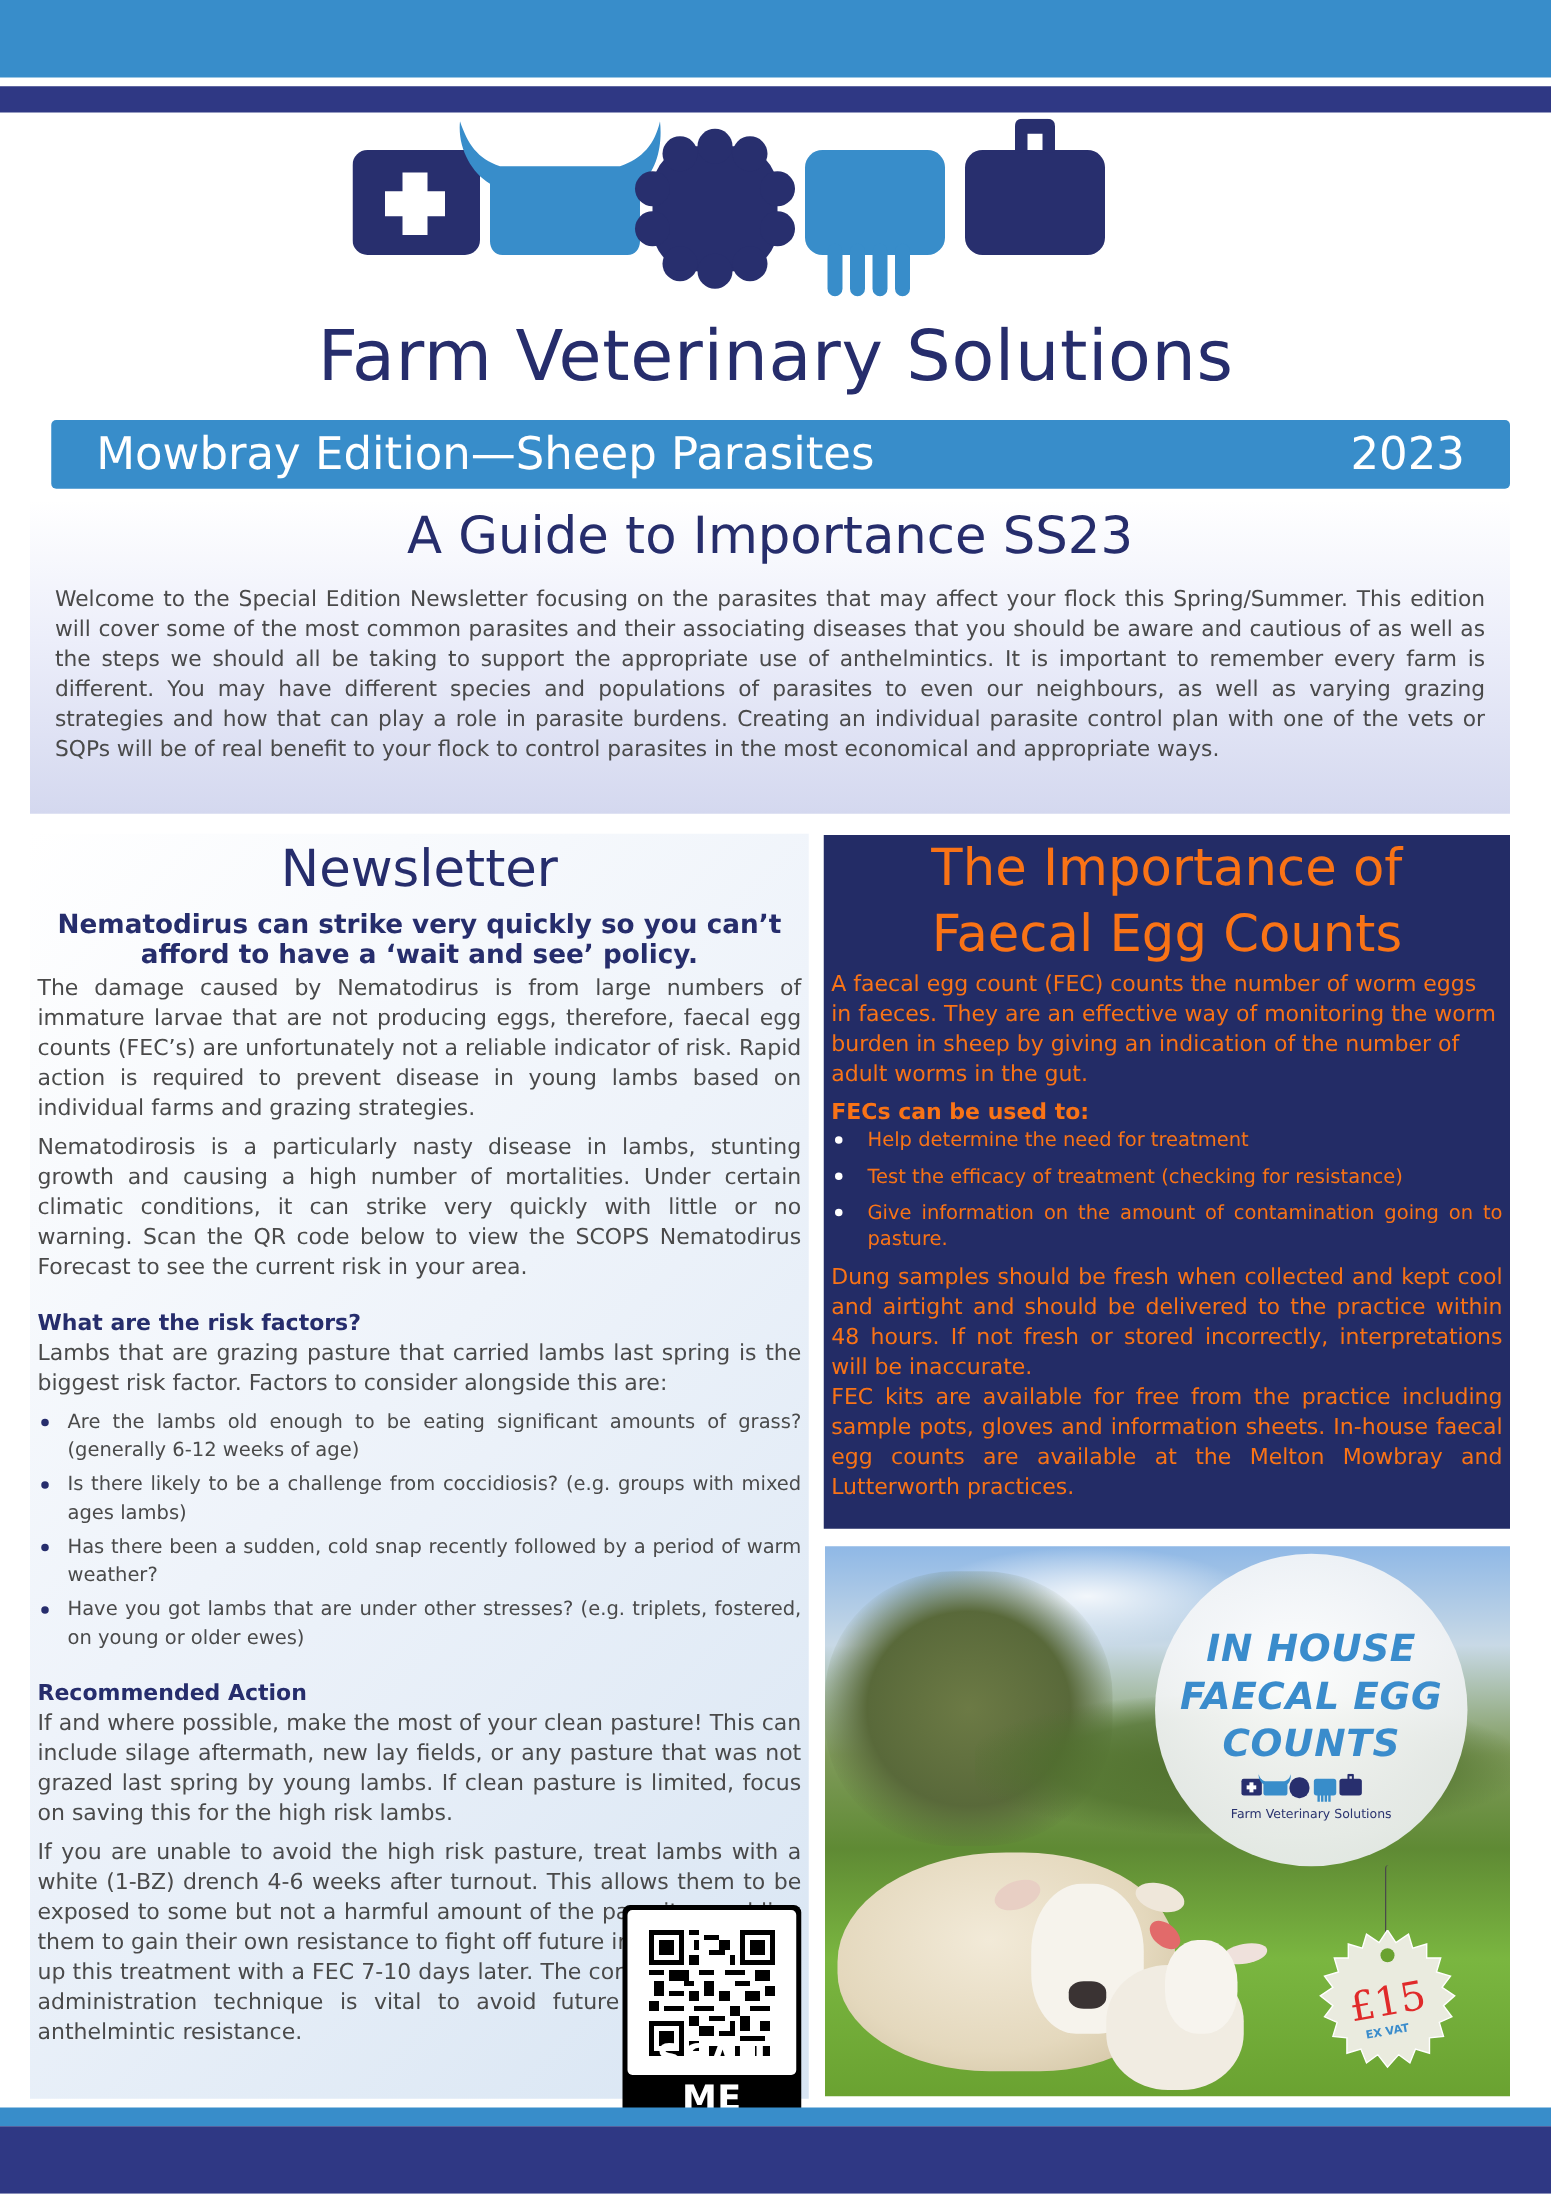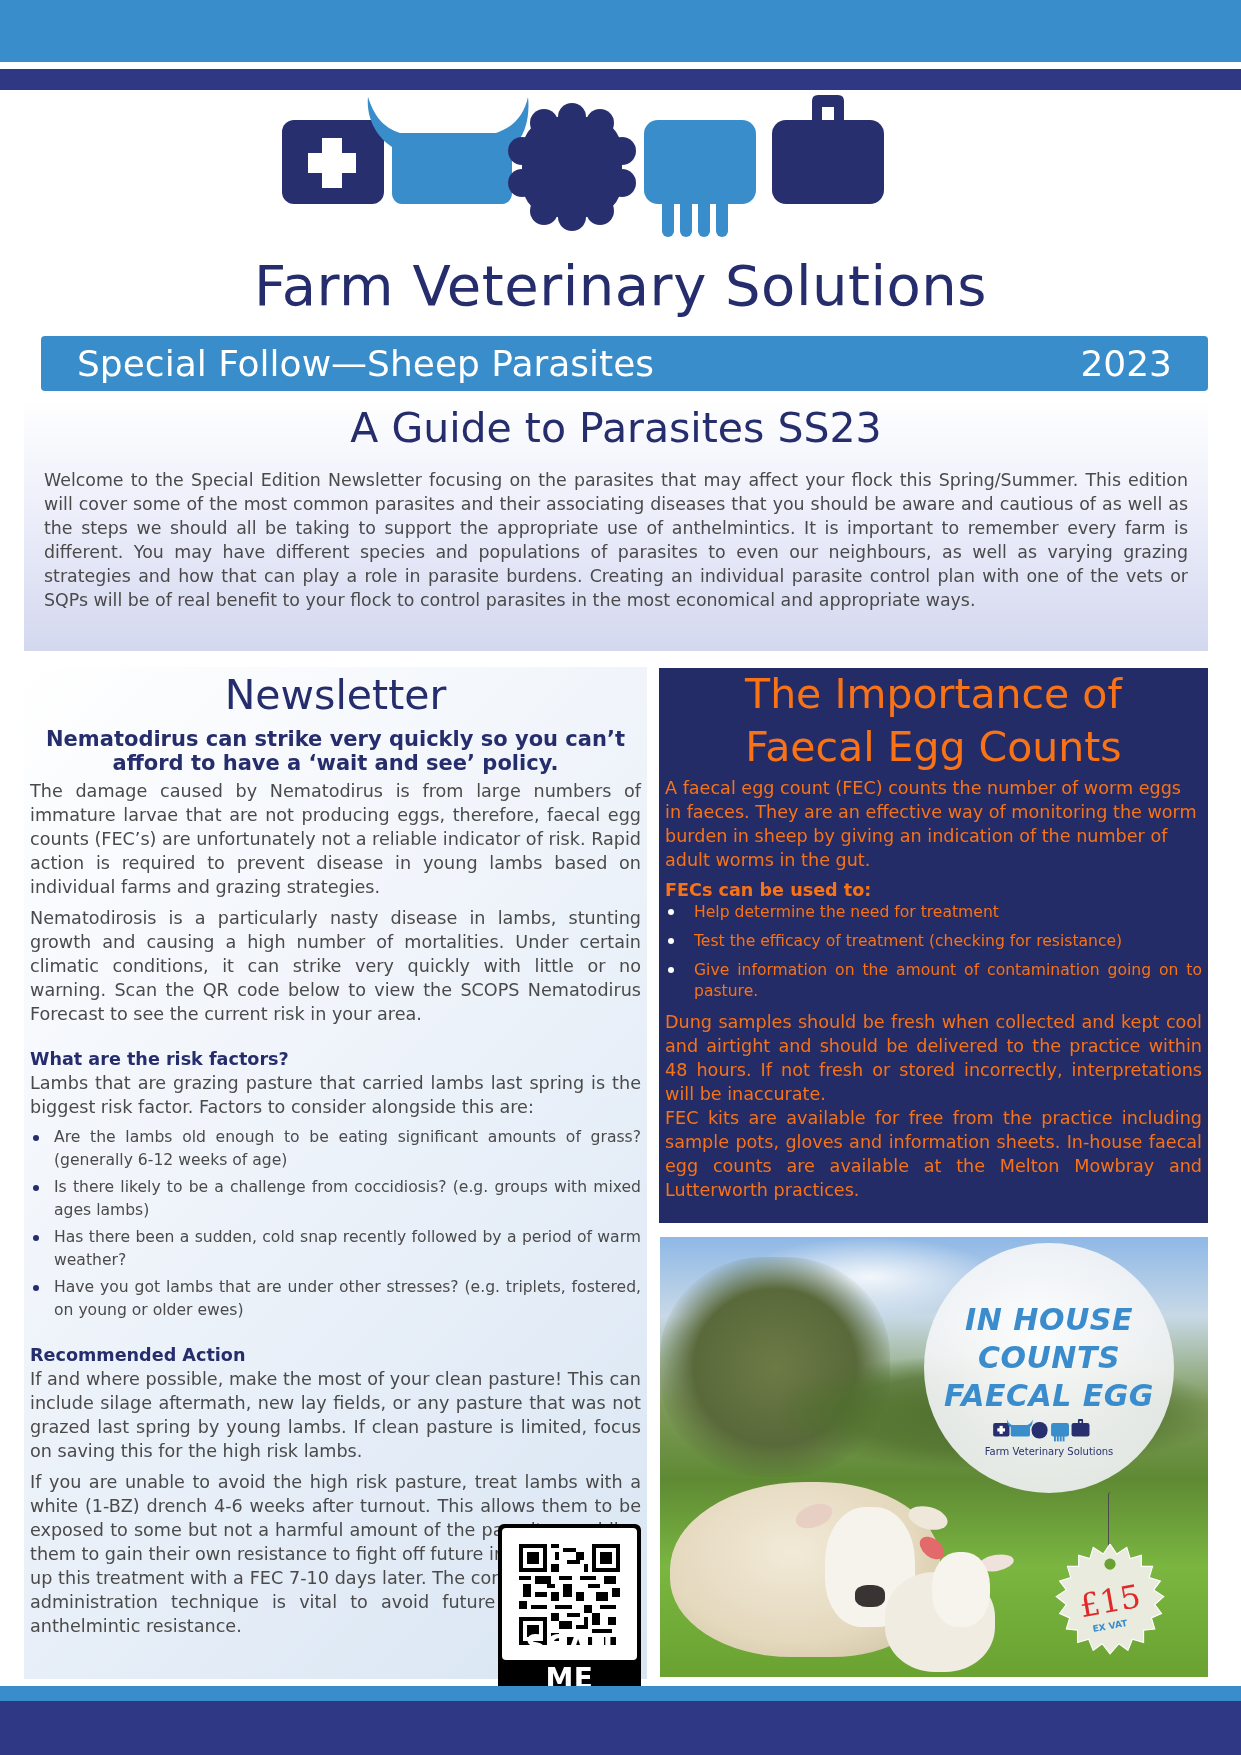--- a/index.html
+++ b/index.html
@@ -206,26 +206,26 @@
   </g>
   <g fill="#282f6e">
     <rect x="490" y="25" width="112" height="84" rx="14"></rect>
     <path d="M530 27 L530 6 Q530 0 536 0 L556 0 Q562 0 562 6 L562 27 L552 27 L552 12 L540 12 L540 27 Z"></path>
   </g>
 </svg>
 
 <div id="brand-name" class="abs">Farm Veterinary Solutions</div>
 
 <div id="edition-banner" class="abs">
-  <span>Special Follow—Sheep Parasites</span>
+  <span>Mowbray Edition—Sheep Parasites</span>
   <span>2023</span>
 </div>
 
 <div id="intro" class="abs">
-  <div id="intro-title">A Guide to Parasites SS23</div>
+  <div id="intro-title">A Guide to Importance SS23</div>
   <p id="intro-body">Welcome to the Special Edition Newsletter focusing on the parasites that may affect your flock this Spring/Summer. This edition will cover some of the most common parasites and their associating diseases that you should be aware and cautious of as well as the steps we should all be taking to support the appropriate use of anthelmintics. It is important to remember every farm is different. You may have different species and populations of parasites to even our neighbours, as well as varying grazing strategies and how that can play a role in parasite burdens. Creating an individual parasite control plan with one of the vets or SQPs will be of real benefit to your flock to control parasites in the most economical and appropriate ways.</p>
 </div>
 
 <div id="left-col" class="abs">
   <div id="nem-title">Newsletter</div>
   <div id="nem-subtitle">Nematodirus can strike very quickly so you can’t afford to have a ‘wait and see’ policy.</div>
   <p class="lp">The damage caused by Nematodirus is from large numbers of immature larvae that are not producing eggs, therefore, faecal egg counts (FEC’s) are unfortunately not a reliable indicator of risk. Rapid action is required to prevent disease in young lambs based on individual farms and grazing strategies.</p>
   <p class="lp">Nematodirosis is a particularly nasty disease in lambs, stunting growth and causing a high number of mortalities. Under certain climatic conditions, it can strike very quickly with little or no warning. Scan the QR code below to view the SCOPS Nematodirus Forecast to see the current risk in your area.</p>
   <div class="lh">What are the risk factors?</div>
   <p class="lp">Lambs that are grazing pasture that carried lambs last spring is the biggest risk factor. Factors to consider alongside this are:</p>
@@ -324,22 +324,22 @@
   <div id="ewe-head" class="abs"></div>
   <div id="ewe-nose" class="abs"></div>
   <div id="lamb-body" class="abs"></div>
   <div id="lamb-ear-l" class="abs"></div>
   <div id="lamb-ear-r" class="abs"></div>
   <div id="lamb-head" class="abs"></div>
 
   <div id="promo-circle" class="abs">
     <div id="promo-text">
       <div>IN HOUSE</div>
+      <div>FAECAL EGG</div>
       <div>COUNTS</div>
-      <div>FAECAL EGG</div>
     </div>
     <svg id="promo-logo" width="126" height="24" viewBox="0 0 698 150">
       <rect x="0" y="25" width="102" height="84" rx="12" fill="#282f6e"></rect>
       <rect x="40" y="43" width="20" height="50" fill="#fff"></rect>
         <rect x="26" y="58" width="48" height="20" fill="#fff"></rect>
       <path d="M86 2 C 92 20, 100 32, 118 38 L 214 38 C 232 32, 242 20, 246 2 C 248 20, 244 42, 230 52 L 230 98 C 230 104, 226 109, 220 109 L 120 109 C 114 109, 110 104, 110 98 L 110 52 C 94 42, 84 22, 86 2 Z" fill="#388dca"></path>
       <rect x="240" y="18" width="100" height="104" rx="48" fill="#282f6e"></rect>
       <rect x="362" y="25" width="112" height="84" rx="14" fill="#388dca"></rect>
       <rect x="380" y="100" width="12" height="40" fill="#388dca"></rect>
         <rect x="398" y="100" width="12" height="40" fill="#388dca"></rect>

